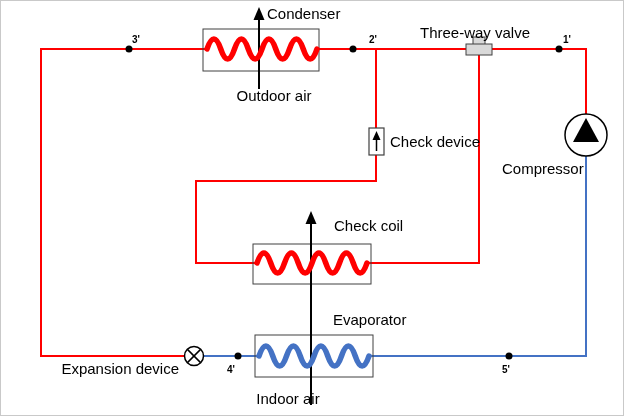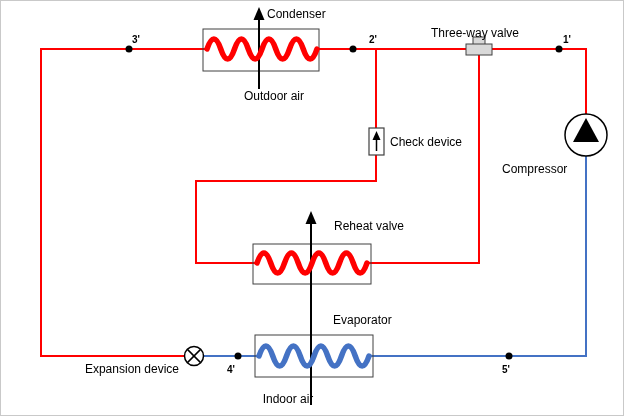--- a/index.html
+++ b/index.html
@@ -3,21 +3,21 @@
 <meta charset="utf-8">
 <style>
   html,body{margin:0;padding:0;background:#fff;}
   .stage{
     position:relative;width:624px;height:416px;background:#ffffff;
     border:1px solid #c9c9c9;box-sizing:border-box;overflow:hidden;
     font-family:"Liberation Sans",sans-serif;
   }
   .stage svg{position:absolute;left:0;top:0;}
   .lbl{
-    position:absolute;font-size:12px;color:#000;white-space:nowrap;
+    position:absolute;font-size:15px;color:#000;white-space:nowrap;
     line-height:12px;pointer-events:none;
   }
   .pt{font-weight:700;font-size:10px;}
   .center{transform:translateX(-50%);}
   .right{transform:translateX(-100%);}
 </style>
 </head>
 <body>
 
 <div class="stage">
@@ -83,21 +83,21 @@
       <circle cx="237" cy="355" r="3.5" fill="#000"></circle>
       <circle cx="508" cy="355" r="3.5" fill="#000"></circle>
     </g>
   </svg>
 
   <span class="lbl" style="left:266px;top:7px;">Condenser</span>
   <span class="lbl center" style="left:261px;top:89px;margin-left:12px;">Outdoor air</span>
   <span class="lbl center" style="left:474px;top:26px;">Three-way valve</span>
   <span class="lbl" style="left:389px;top:135px;">Check device</span>
   <span class="lbl" style="left:501px;top:162px;">Compressor</span>
-  <span class="lbl" style="left:333px;top:219px;">Reheat valve</span>
+  <span class="lbl" style="left:333px;top:219px;">Check coil</span>
   <span class="lbl" style="left:332px;top:313px;">Evaporator</span>
   <span class="lbl right" style="left:178px;top:362px;">Expansion device</span>
   <span class="lbl center" style="left:287px;top:392px;">Indoor air</span>
 
   <span class="lbl pt" style="left:131px;top:33px;">3'</span>
   <span class="lbl pt" style="left:368px;top:33px;">2'</span>
   <span class="lbl pt" style="left:562px;top:33px;">1'</span>
   <span class="lbl pt" style="left:226px;top:363px;">4'</span>
   <span class="lbl pt" style="left:501px;top:363px;">5'</span>
 </div>

